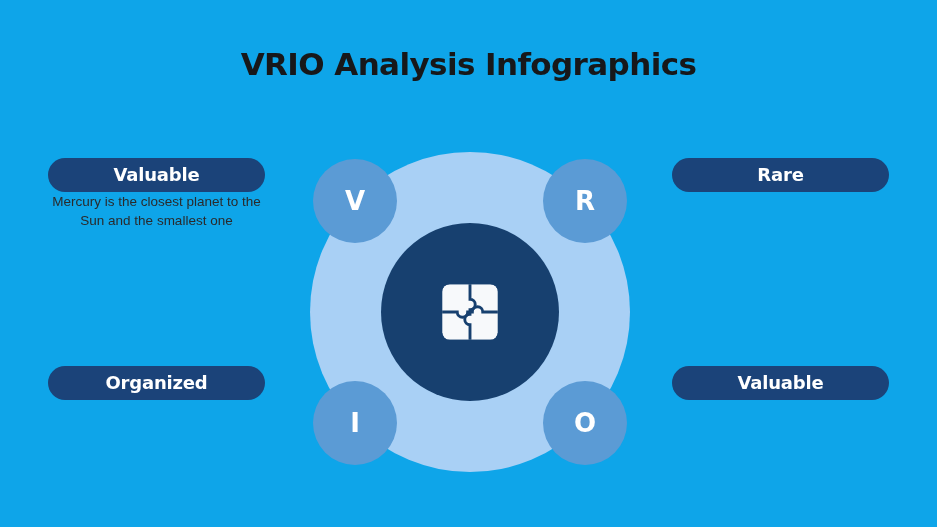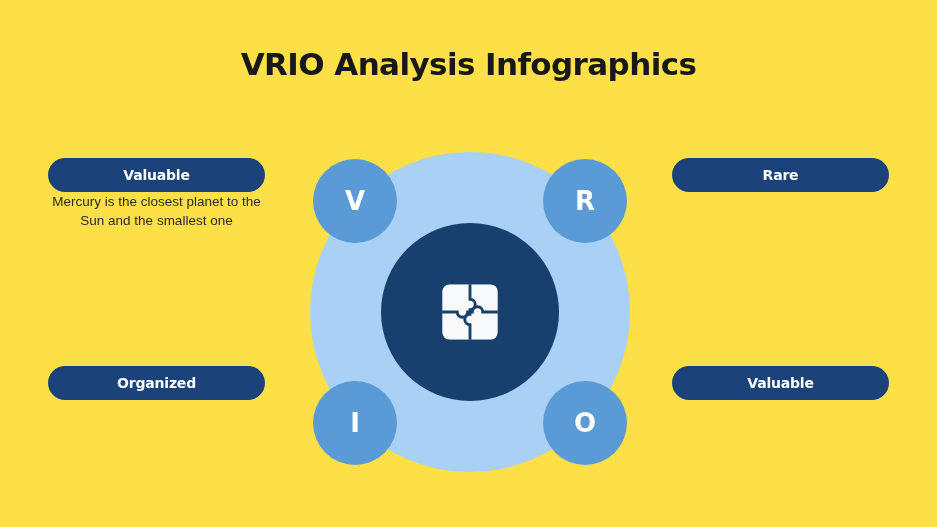--- a/index.html
+++ b/index.html
@@ -8,21 +8,21 @@
     background: #ffffff;
   }
   body {
     font-family: "Liberation Sans", sans-serif;
     -webkit-font-smoothing: antialiased;
   }
   #slide {
     position: relative;
     width: 937px;
     height: 527px;
-    background: #fde047;
+    background: #0ea5e9;
     overflow: hidden;
   }
 
   
   #slide-title {
     position: absolute;
     left: 0;
     top: 46px;
     width: 937px;
     text-align: center;
@@ -49,21 +49,21 @@
     height: 34px;
     border-radius: 17px;
     background: #1b4379;
     display: flex;
     align-items: center;
     justify-content: center;
     box-sizing: border-box;
   }
   .item-pill-label {
     font-family: "DejaVu Sans", sans-serif;
-    font-size: 14px;
+    font-size: 18px;
     font-weight: bold;
     letter-spacing: -0.2px;
     color: #ffffff;
     line-height: 1;
     white-space: nowrap;
   }
   .item-desc {
     width: 217px;
     text-align: center;
     font-family: "Liberation Sans", sans-serif;

